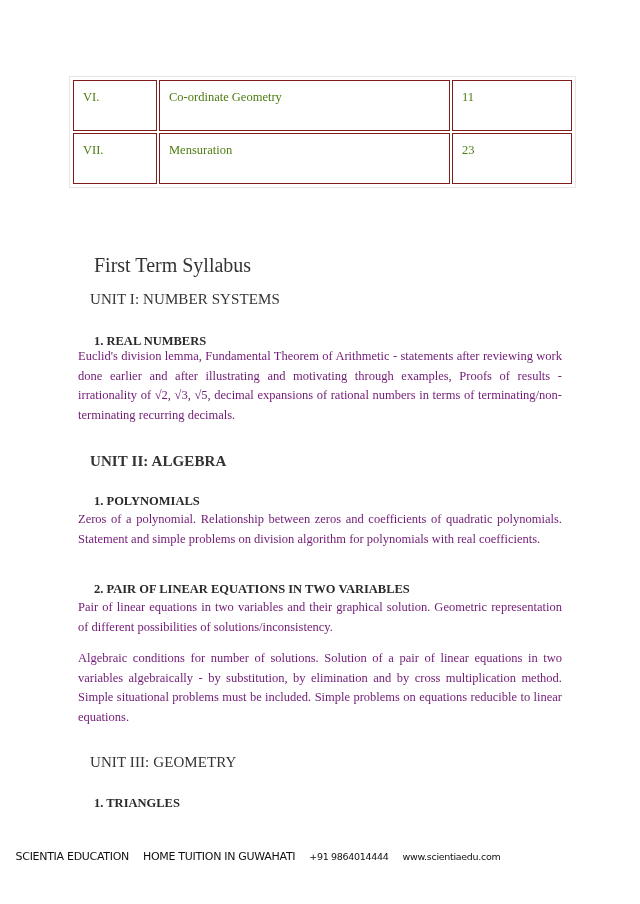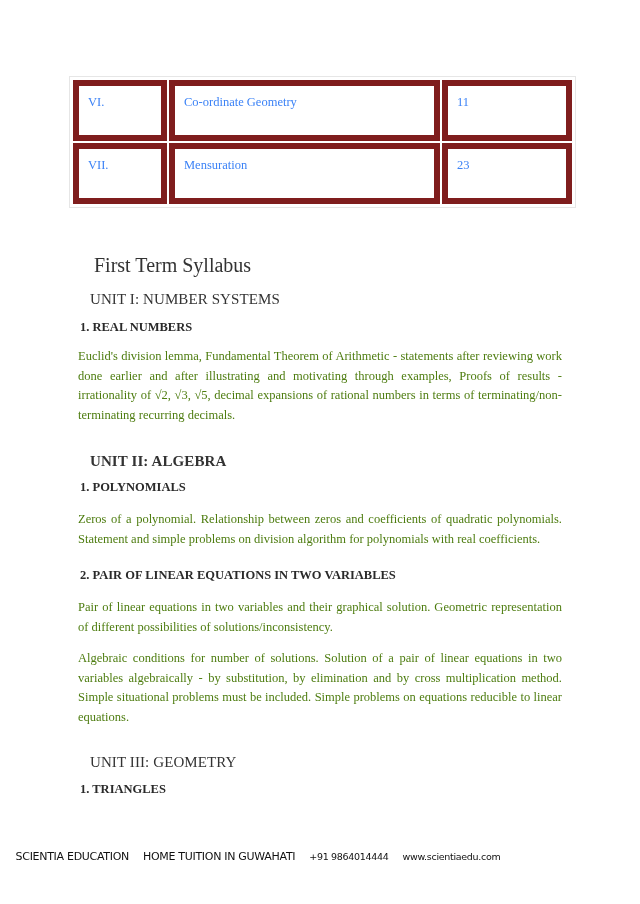--- a/index.html
+++ b/index.html
@@ -1,30 +1,30 @@
 <!DOCTYPE html>
 <html><head>
   <meta charset="utf-8">
   <style>
     html, body { margin: 0; padding: 0; background: #ffffff; }
     body { width: 640px; height: 904px; position: relative; overflow: hidden;
            font-family: "Liberation Serif", serif; color: #333333; }
     .table-wrap { position: absolute; left: 69px; top: 76px; width: 507px;
                   border: 1px solid #e6e6e6; padding: 1px; box-sizing: border-box; }
     table { border-collapse: separate; border-spacing: 2px; width: 100%; }
-    td { border: 6px solid #7f1d1d; vertical-align: top; height: 40px;
-         padding: 9px 9px 0 9px; font-size: 12.5px; color: #3b82f6; }
+    td { border: 1px solid #7f1d1d; vertical-align: top; height: 40px;
+         padding: 9px 9px 0 9px; font-size: 12.5px; color: #4d7c0f; }
     td.c1 { width: 64px; }
     td.c3 { width: 100px; }
     td.bold { font-weight: bold; }
     .h-title { position: absolute; left: 78px; top: 238px; font-size: 20px; color: #333; margin: 16px; font-weight: normal; }
     .h-unit { position: absolute; left: 78px; font-size: 15px; color: #333; margin: 12px; font-weight: normal; letter-spacing: 0.1px; }
-    .h-sub { position: absolute; left: 78px; font-size: 12.5px; font-weight: bold; color: #2a2a2a; margin: 2px; }
+    .h-sub { position: absolute; left: 78px; font-size: 12.5px; font-weight: bold; color: #2a2a2a; margin: 16px; }
     .para { position: absolute; left: 78px; width: 484px; font-size: 12.5px; line-height: 19.5px;
-            text-align: justify; color: #4d7c0f; margin: 0; }
+            text-align: justify; color: #701a75; margin: 0; }
     .footer { position: absolute; left: 0; width: 516px; top: 850px; text-align: center;
               font-family: "DejaVu Sans", sans-serif; font-size: 11px; color: #111; white-space: nowrap; letter-spacing: -0.3px; }
     .footer span { margin: 0 7px; }
     .footer .small { font-size: 9.5px; }
   </style>
 </head>
 <body>
 
 <div class="table-wrap">
   <table>

